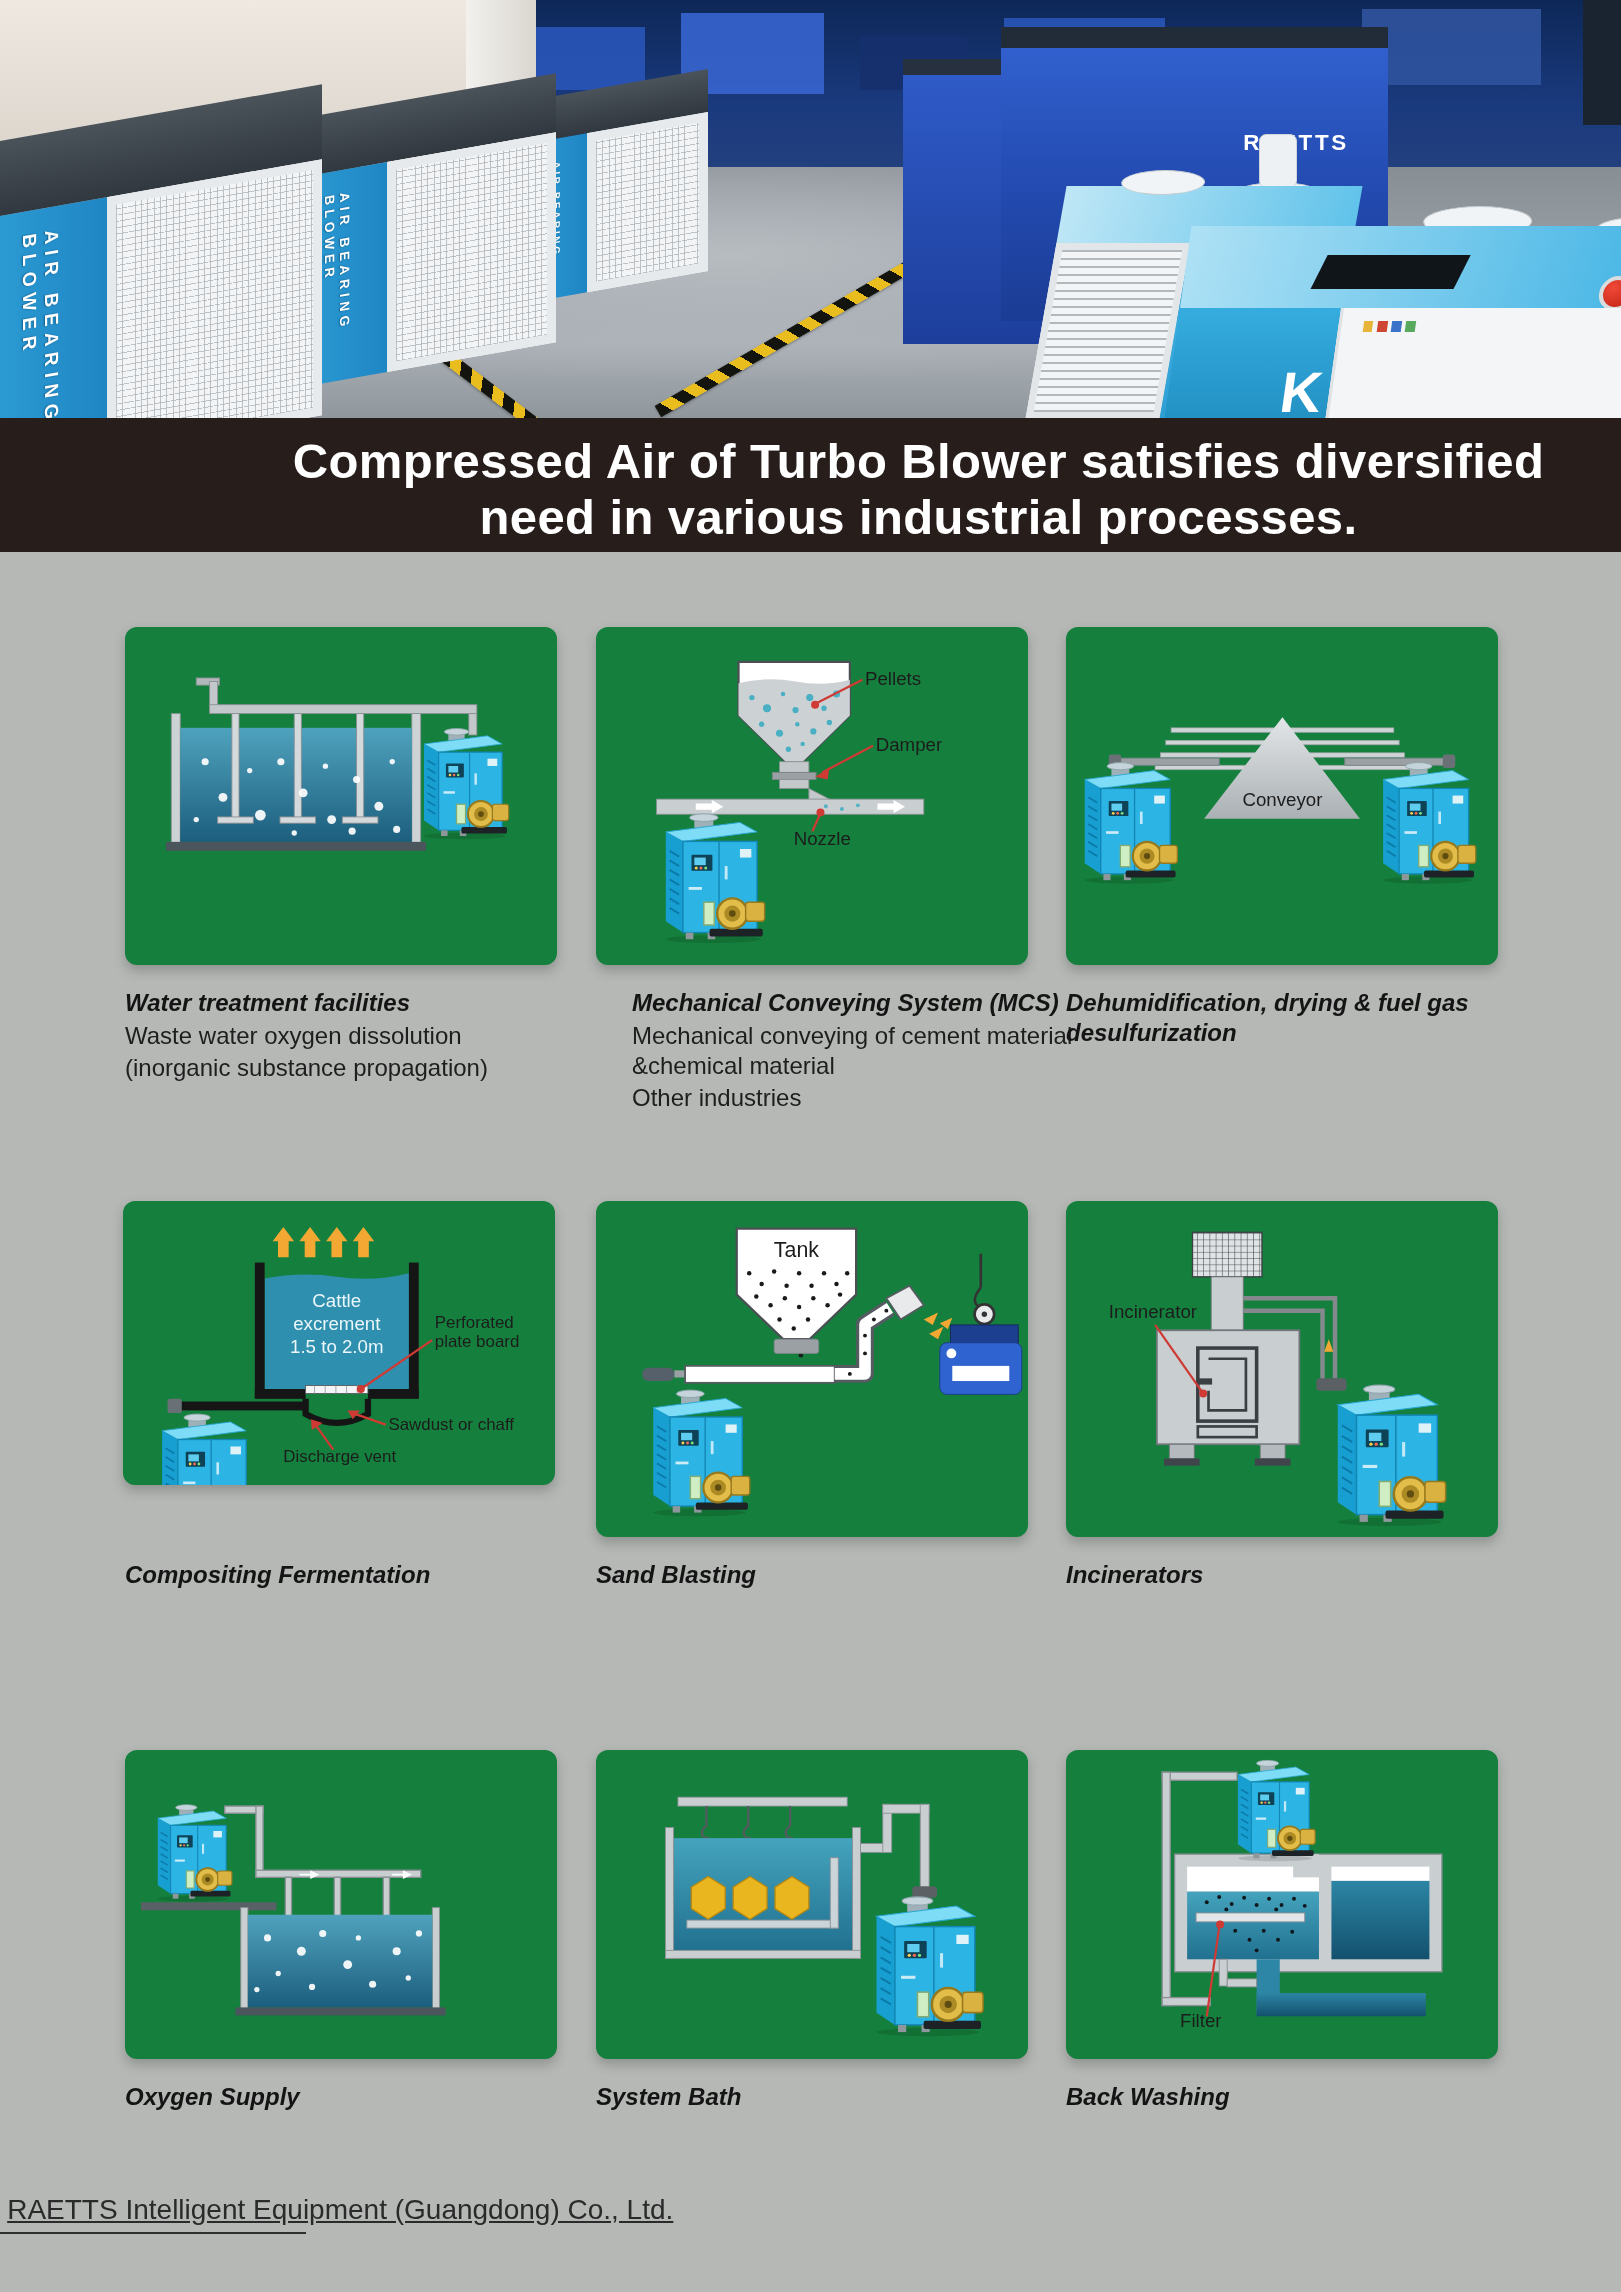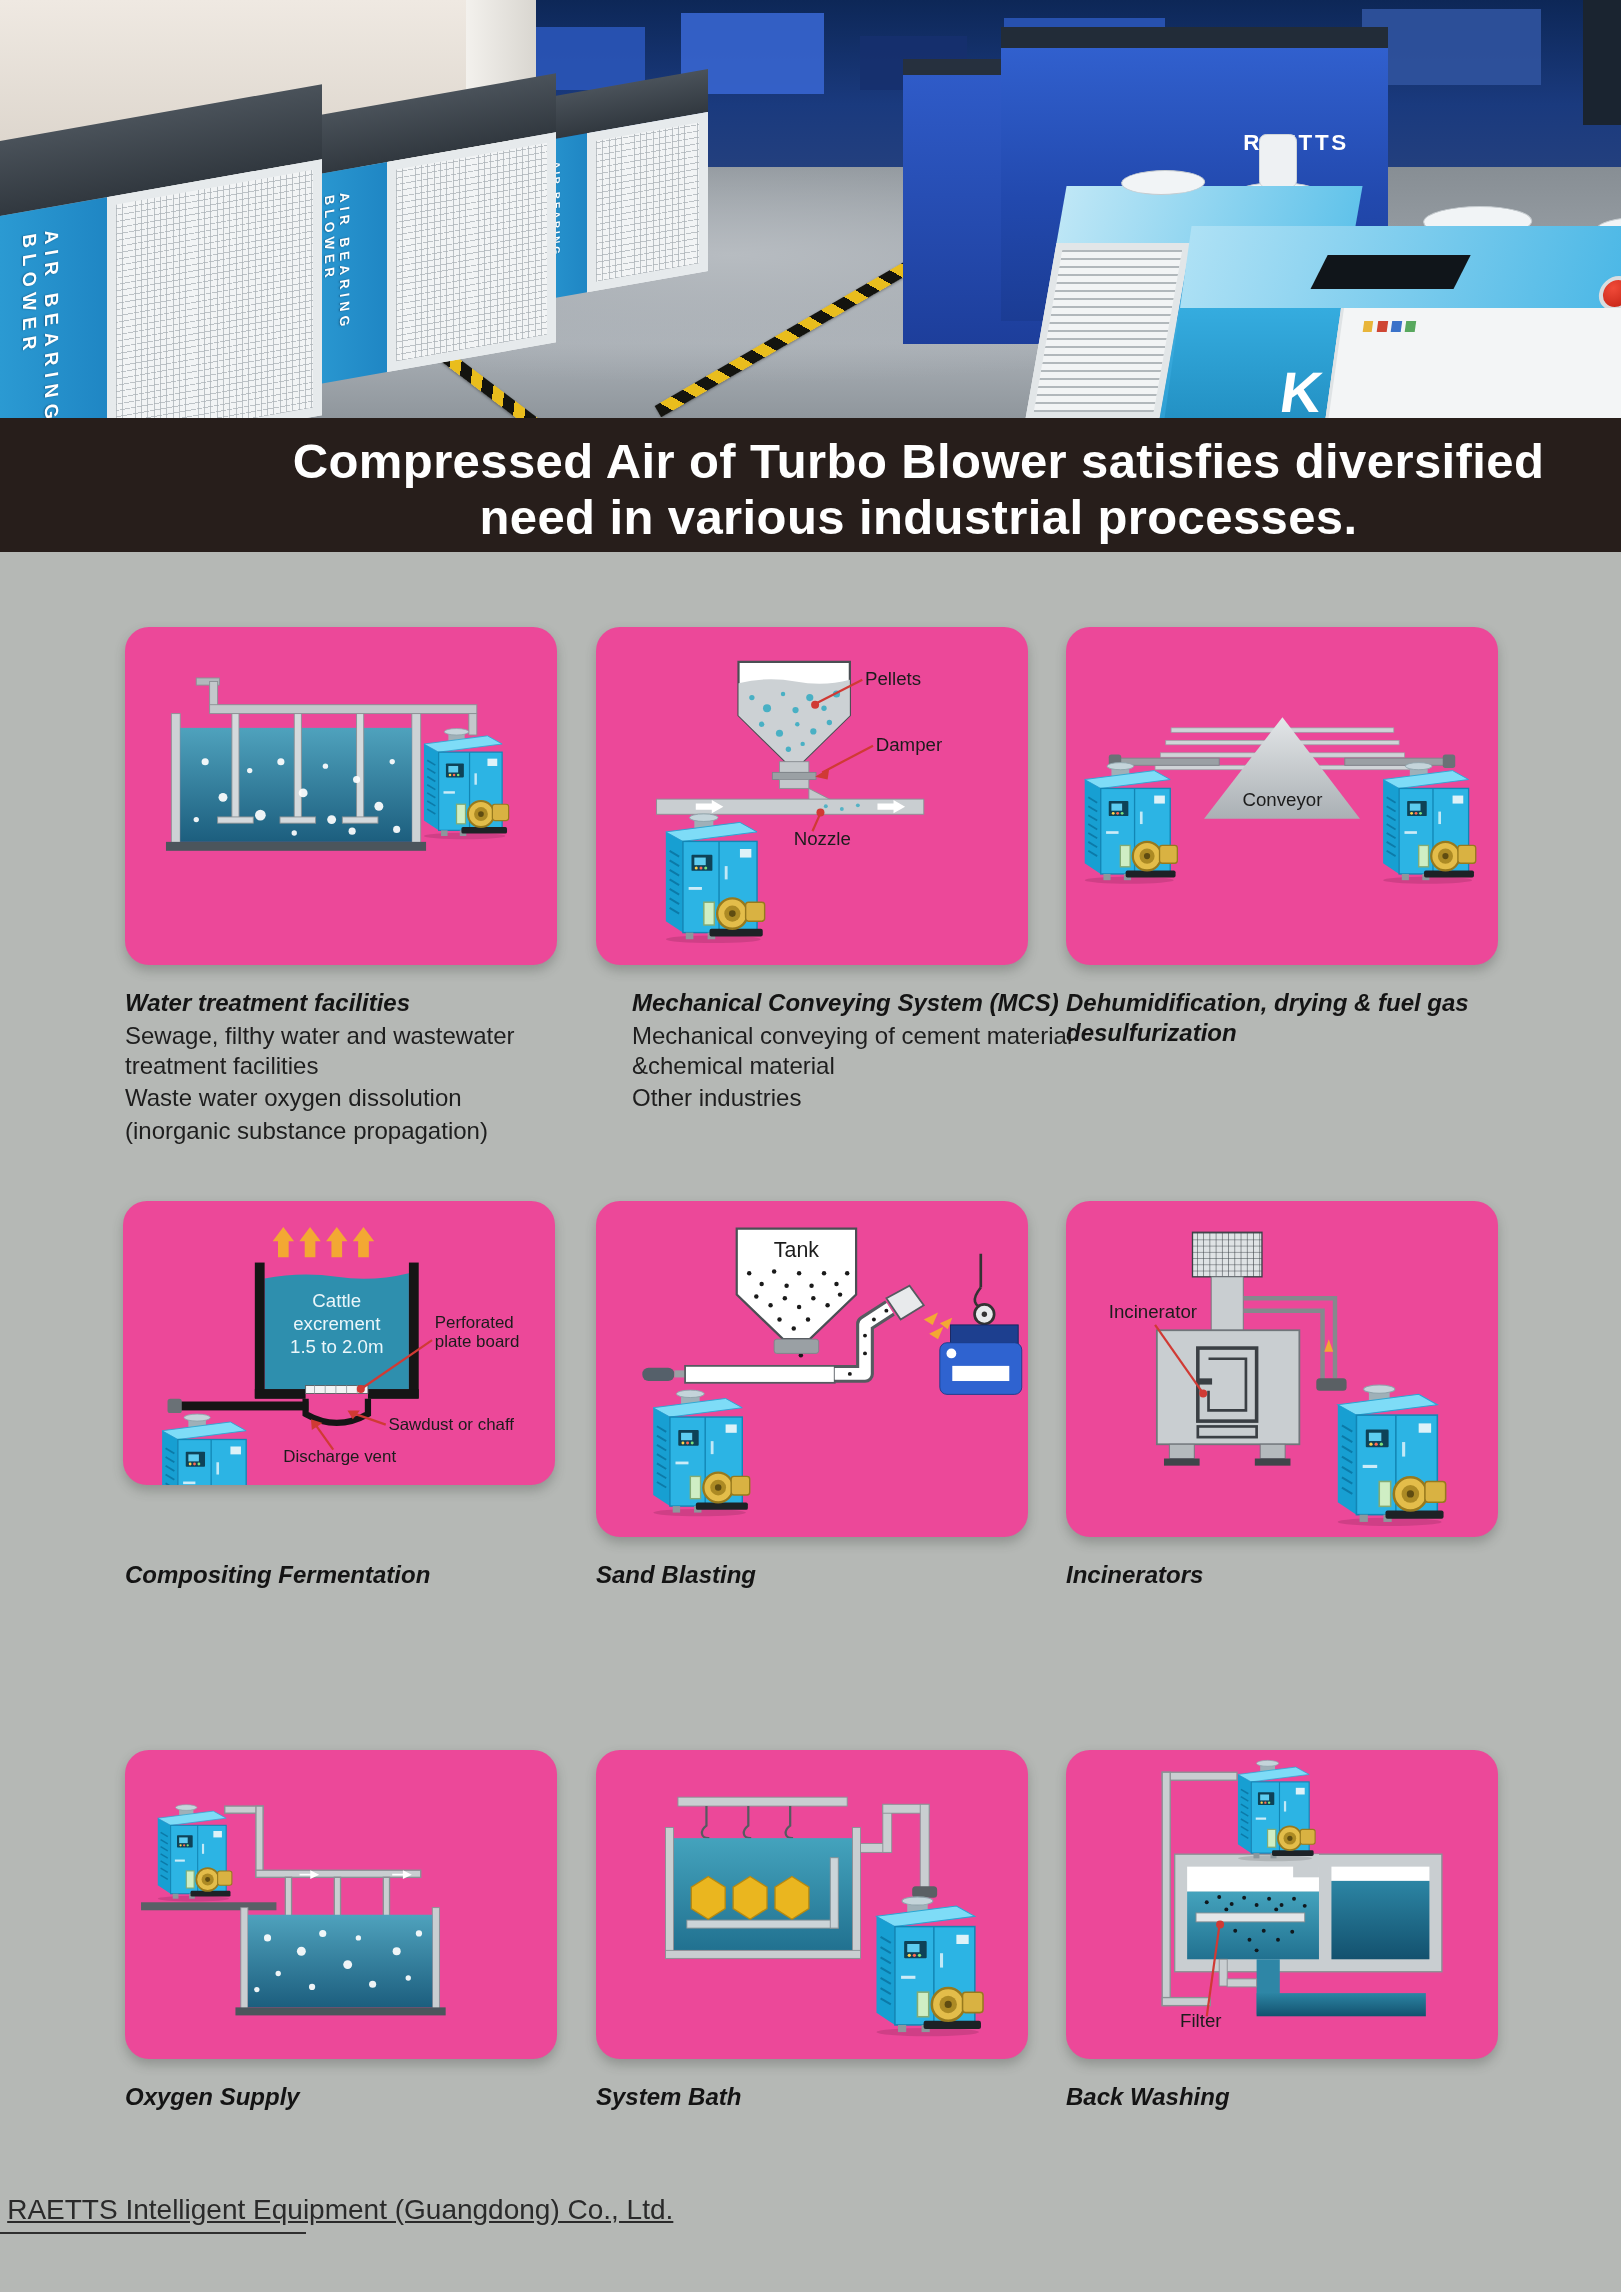--- a/index.html
+++ b/index.html
@@ -54,21 +54,21 @@
   .k-letter{position:absolute;right:7.2px;bottom:-7.2px;color:#ffffff;font-weight:bold;font-size:57px;}
   .rm2-white{flex:1;background:#f3f5f6;border-left:3.6px solid #dfe3e5;position:relative;}
   .sticker{position:absolute;width:9.9px;height:11.6px;top:12.5px;}
   .estop{position:absolute;right:14.3px;top:50px;width:27px;height:27px;border-radius:50%;border:4.5px solid #d9dde0;background:radial-gradient(circle at 35% 30%,#f04a38,#c01f12);}
   .dark-corner{position:absolute;left:1583px;top:0;width:39px;height:125px;background:#1a2430;}
   
   .banner{position:absolute;left:0;top:418px;width:1622px;height:134px;background:#271e1b;}
   .banner-inner{padding:15px 54px 0 269px;text-align:center;color:#ffffff;font-weight:bold;font-size:49px;line-height:56px;letter-spacing:0.4px;}
   
   .content{position:absolute;left:0;top:553px;width:1622px;height:1740px;}
-  .card{position:absolute;width:432px;background:#ec4899;border-radius:24px;box-shadow:0 5.4px 10.7px rgba(55,58,55,.28);overflow:hidden;}
+  .card{position:absolute;width:432px;background:#15803d;border-radius:12px;box-shadow:0 5.4px 10.7px rgba(55,58,55,.28);overflow:hidden;}
   .caption{position:absolute;width:441px;}
   .caption-title{font-style:italic;font-weight:bold;font-size:24px;line-height:30px;color:#141414;}
   .caption-text{font-size:24px;line-height:30px;color:#1e1e1e;margin-top:2.7px;}
   svg text{font-family:"Liberation Sans",sans-serif;}
   .diag-label{font-size:21px;fill:#1c1c1c;}
   .diag-label-sm{font-size:19px;fill:#1c1c1c;}
   .water-label{font-size:21px;fill:#eaf6fa;}
   
   .footer{position:absolute;left:7.2px;top:1641px;font-size:28px;color:#2a2a2a;text-decoration:underline;}
   .footer-underline{position:absolute;left:-7.2px;top:38px;width:306px;height:1.8px;background:#2f2f2f;}
@@ -583,21 +583,20 @@
         </g>
       <text class="diag-label" x="128" y="310">Filter</text>
       <line x1="158" y1="298" x2="172" y2="198" stroke="#d03a34" stroke-width="2.5"></line>
       <circle cx="173" cy="195" r="4.5" fill="#d03a34"></circle>
       <use href="#blower" x="188" y="8" width="100" height="117"></use>
     </svg>
   </div>
 
   <div class="caption" style="left:125px;top:435px;">
     <div class="caption-title">Water treatment facilities</div>
-    <div class="caption-text">Sewage, filthy water and wastewater treatment facilities</div>
     <div class="caption-text">Waste water oxygen dissolution</div>
     <div class="caption-text">(inorganic substance propagation)</div>
   </div>
   <div class="caption" style="left:632px;top:435px;">
     <div class="caption-title">Mechanical Conveying System (MCS)</div>
     <div class="caption-text">Mechanical conveying of cement material &amp;chemical material</div>
     <div class="caption-text">Other industries</div>
   </div>
   <div class="caption" style="left:1066px;top:435px;">
     <div class="caption-title">Dehumidification, drying &amp; fuel gas desulfurization</div>

